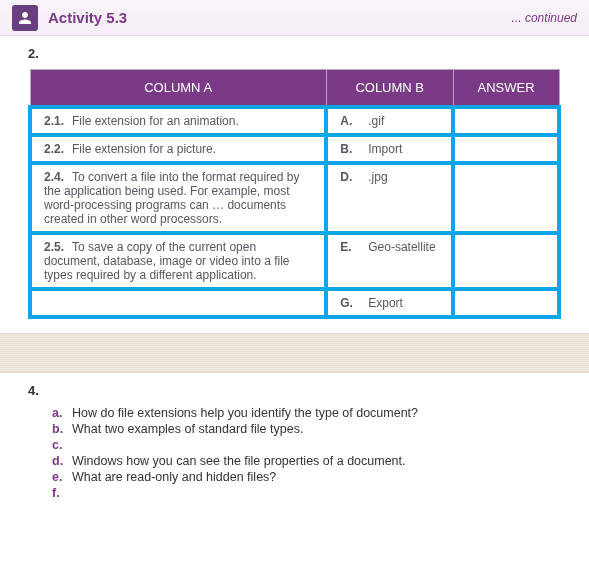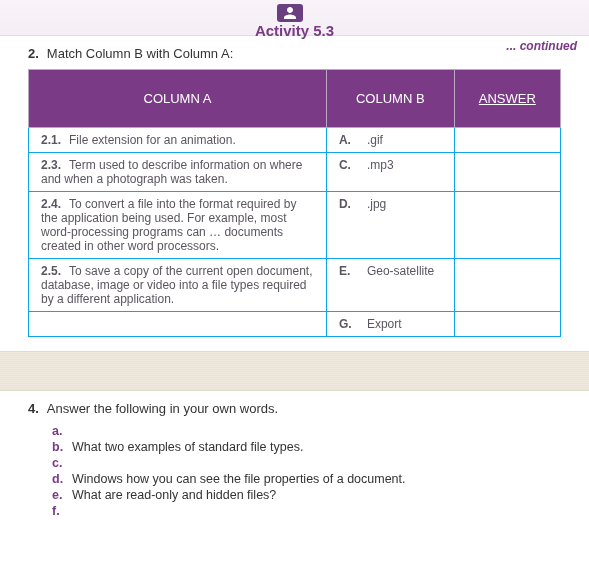--- a/index.html
+++ b/index.html
@@ -11,75 +11,73 @@
     position: relative;
     color: #333;
   }
   .header-bar {
     display: flex;
     align-items: center;
     background: linear-gradient(#f9f4f9,#f4eef5);
     border-bottom: 1px solid #e6dce9;
     padding: 4px 12px;
     height: 36px;
-    flex-direction: column;
   }
   .icon-box {
     width: 26px; height: 26px;
     background: #6a3f82;
     border-radius: 3px;
     display: flex; align-items:center; justify-content:center;
     margin-right: 10px;
   }
   .icon-box svg { fill: #fff; }
   .activity-title {
     color: #7a3a86;
     font-size: 15px;
     font-weight: bold;
   }
   .continued {
     margin-left: auto;
     color: #7a3a86;
     font-style: italic;
     font-size: 12px;
-    font-weight: bold;
   }
   .content { padding: 10px 28px 8px 28px; }
   .q-line {
     display:flex;
     align-items:flex-start;
     margin-bottom: 8px;
     font-size: 13px;
     color: #333;
   }
   .q-num { font-weight: bold; margin-right: 8px; }
   table.match {
     width: 100%;
     border-collapse: collapse;
     font-size: 12px;
   }
   table.match th {
     background: #7a3a86;
     color: #fff;
     font-weight: normal;
-    padding: 21px 8px;
+    padding: 10px 8px;
     border: 1px solid #b9a9c0;
     text-align: center;
     font-size: 13px;
   }
   table.match th:first-child { text-align:center; }
   table.match td {
-    border: 1px solid #0ea5e9;
+    border: 4px solid #0ea5e9;
     padding: 5px 12px;
     vertical-align: top;
     color: #5b5560;
   }
   .col-a { width: 56%; }
   .col-b { width: 24%; margin-left: 16px; }
-  .col-ans { width: 20%; text-decoration: underline; }
+  .col-ans { width: 20%; }
   .row-label { font-weight: bold; display:inline-block; min-width:28px; }
   .strip {
     height: 40px;
     background: repeating-linear-gradient(0deg,#e9e3d7,#e9e3d7 1px,#efe9de 1px,#efe9de 2px);
     border-top:1px solid #e2d9c9;
     border-bottom:1px solid #e2d9c9;
     margin-top:6px;
   }
   .q4 { padding: 10px 28px 8px 28px; font-size:13px; color:#333;}
   .sub-list { margin: 6px 0 0 24px; }
@@ -96,40 +94,39 @@
         <path d="M12 12c2.2 0 4-1.8 4-4s-1.8-4-4-4-4 1.8-4 4 1.8 4 4 4zm0 2c-2.7 0-8 1.3-8 4v2h16v-2c0-2.7-5.3-4-8-4z"></path>
       </svg>
   </div>
   <div class="activity-title">Activity 5.3</div>
   <div class="continued">... continued</div>
 </div>
 
 <div class="content">
   <div class="q-line">
     <span class="q-num">2.</span>
-    <span>Match Column B with Column A:</span>
   </div>
 
   <table class="match">
     <thead>
       <tr>
         <th class="col-a">COLUMN A</th>
         <th class="col-b">COLUMN B</th>
         <th class="col-ans">ANSWER</th>
       </tr>
     </thead>
     <tbody>
       <tr>
         <td><span class="row-label">2.1.</span><span>File extension for an animation.</span></td>
         <td><span class="row-label">A.</span><span>.gif</span></td>
         <td></td>
       </tr>
       <tr>
-        <td><span class="row-label">2.3.</span><span>Term used to describe information on where and when a photograph was taken.</span></td>
-        <td><span class="row-label">C.</span><span>.mp3</span></td>
+        <td><span class="row-label">2.2.</span><span>File extension for a picture.</span></td>
+        <td><span class="row-label">B.</span><span>Import</span></td>
         <td></td>
       </tr>
       <tr>
         <td><span class="row-label">2.4.</span><span>To convert a file into the format required by the application being used. For example, most word-processing programs can … documents created in other word processors.</span></td>
         <td><span class="row-label">D.</span><span>.jpg</span></td>
         <td></td>
       </tr>
       <tr>
         <td><span class="row-label">2.5.</span><span>To save a copy of the current open document, database, image or video into a file types required by a different application.</span></td>
         <td><span class="row-label">E.</span><span>Geo-satellite</span></td>
@@ -142,25 +139,25 @@
       </tr>
     </tbody>
   </table>
 </div>
 
 <div class="strip"></div>
 
 <div class="q4">
   <div class="q-line">
     <span class="q-num">4.</span>
-    <span>Answer the following in your own words.</span>
   </div>
   <div class="sub-list">
     <div class="sub-item">
         <span class="sub-letter">a.</span>
+        <span><span>How do file extensions help you identify the type of document?</span><span class="italic"></span><span></span></span>
       </div>
     <div class="sub-item">
         <span class="sub-letter">b.</span>
         <span><span>What two examples of standard file types.</span><span class="italic"></span><span></span></span>
       </div>
     <div class="sub-item">
         <span class="sub-letter">c.</span>
       </div>
     <div class="sub-item">
         <span class="sub-letter">d.</span>

